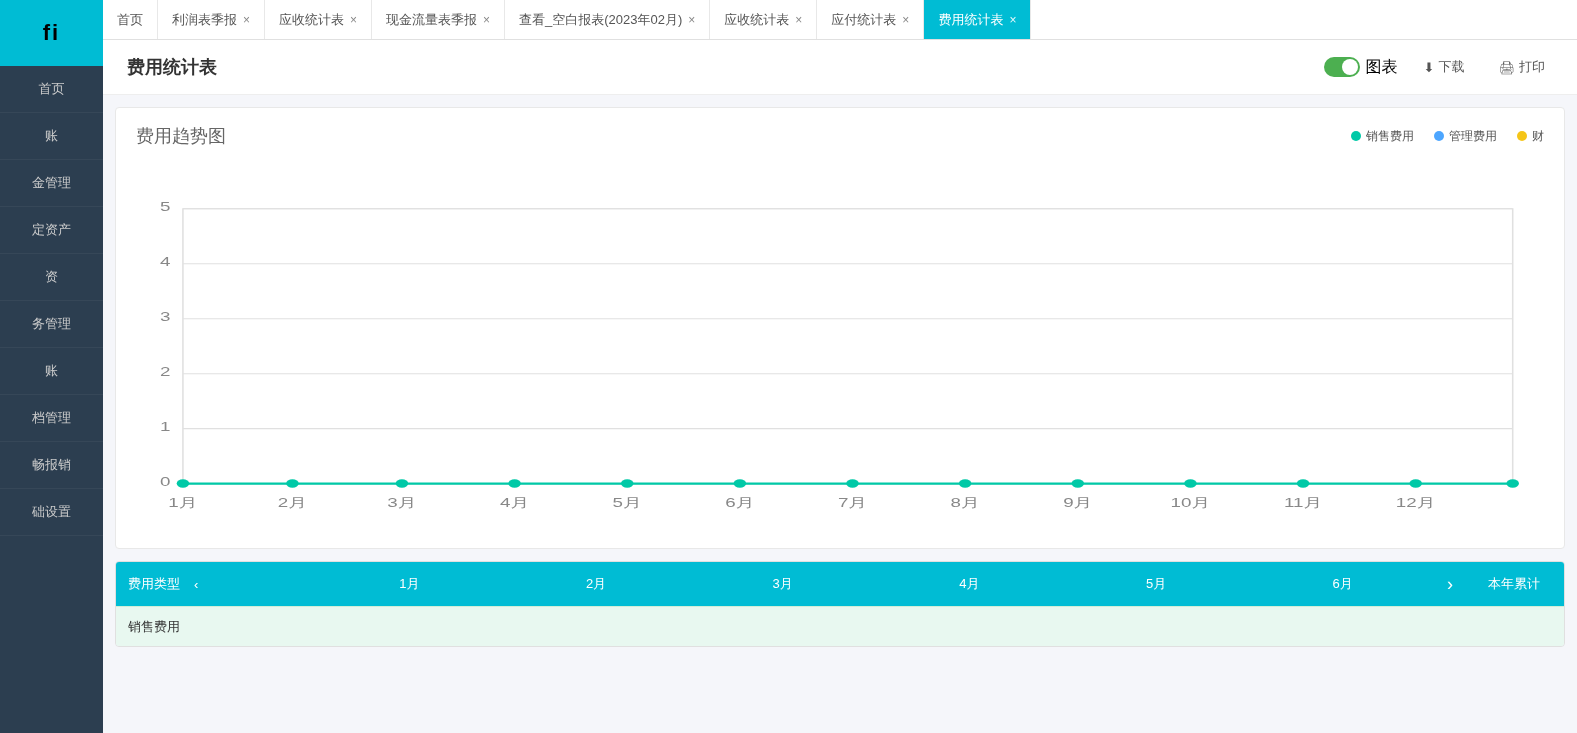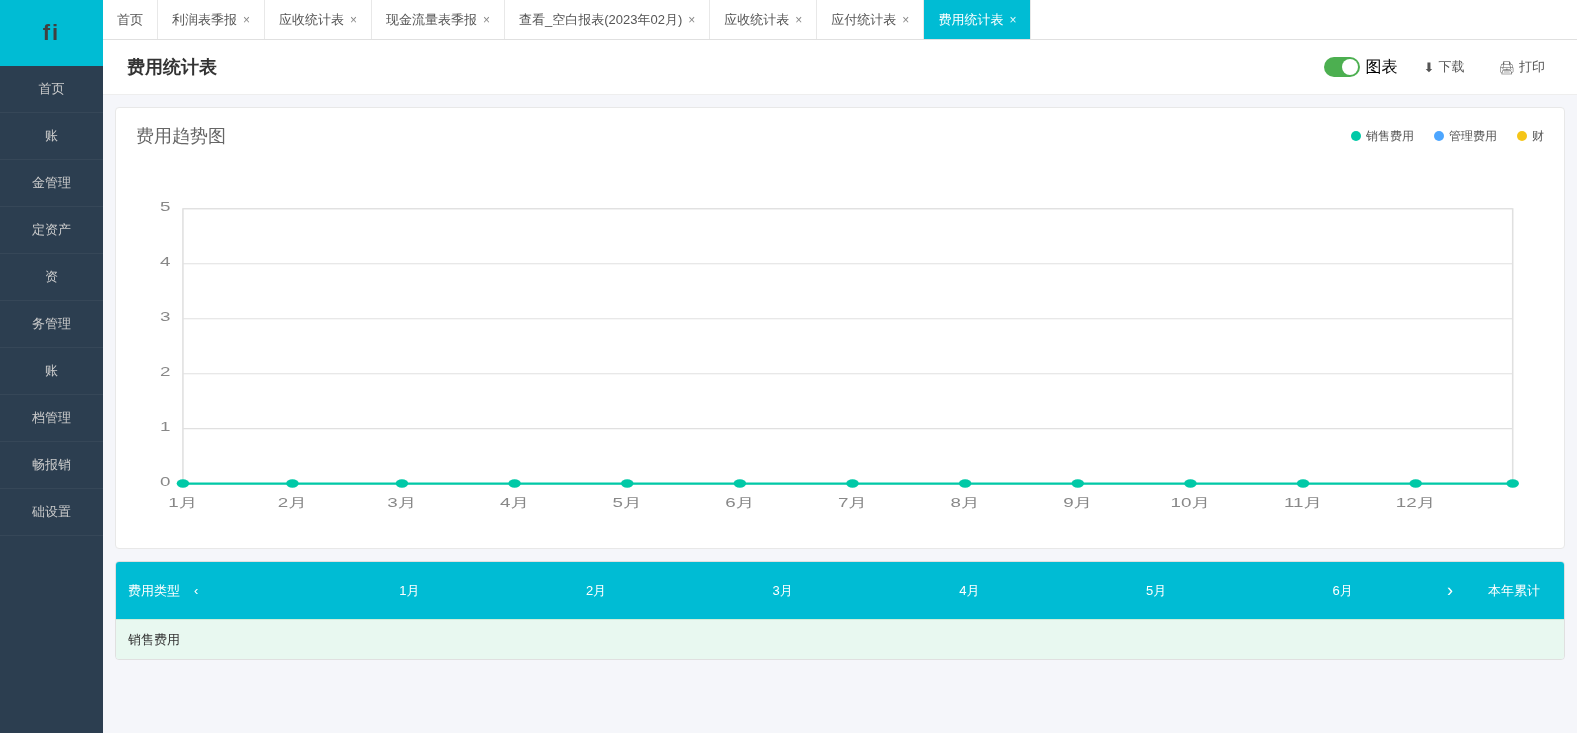--- a/index.html
+++ b/index.html
@@ -14,21 +14,21 @@
       flex-shrink: 0;
       height: 733px;
       overflow: hidden;
     }
     .sidebar-logo {
       background: #00bcd4;
       height: 66px;
       display: flex;
       align-items: center;
       justify-content: center;
-      color: #404040;
+      color: #000000;
       font-size: 22px;
       font-weight: bold;
       letter-spacing: 2px;
     }
     .sidebar-item {
       color: #ccc;
       font-size: 13px;
       padding: 14px 10px;
       cursor: pointer;
       text-align: center;
@@ -195,21 +195,21 @@
       border: 1px solid #e0e0e0;
       border-radius: 4px;
       overflow: hidden;
     }
     .table-header-row {
       background: #00bcd4;
       display: flex;
       align-items: center;
       color: #fff;
       font-size: 13px;
-      height: 57px;
+      height: 44px;
     }
     .th-cell {
       padding: 0 12px;
       display: flex;
       align-items: center;
       justify-content: center;
       font-size: 13px;
       flex-shrink: 0;
     }
     .th-cell.type-col {

